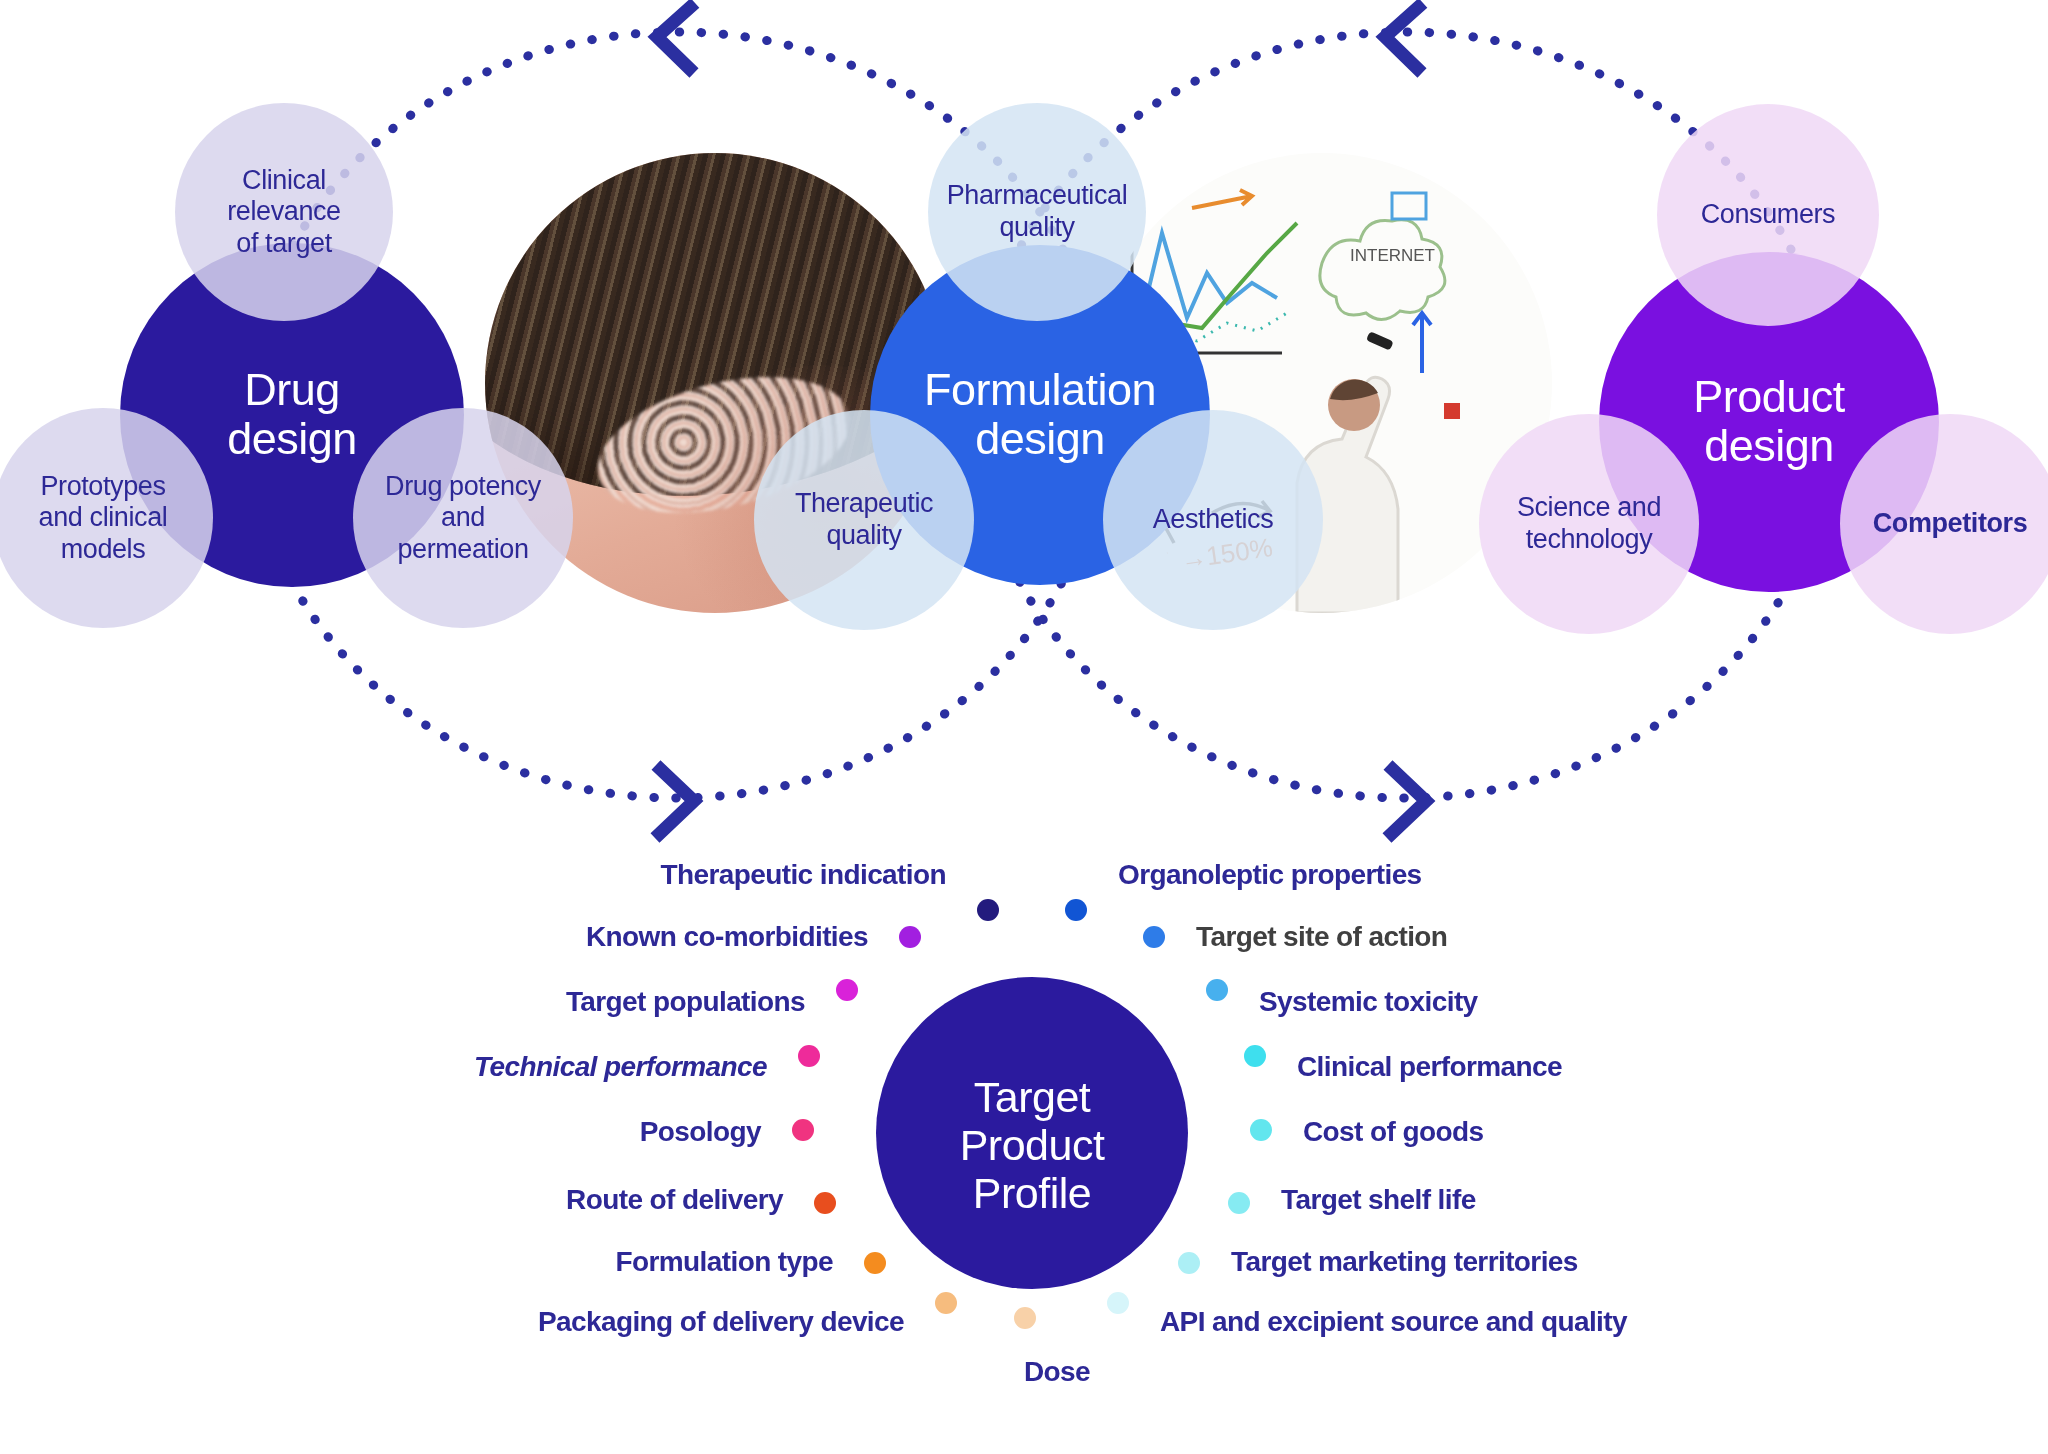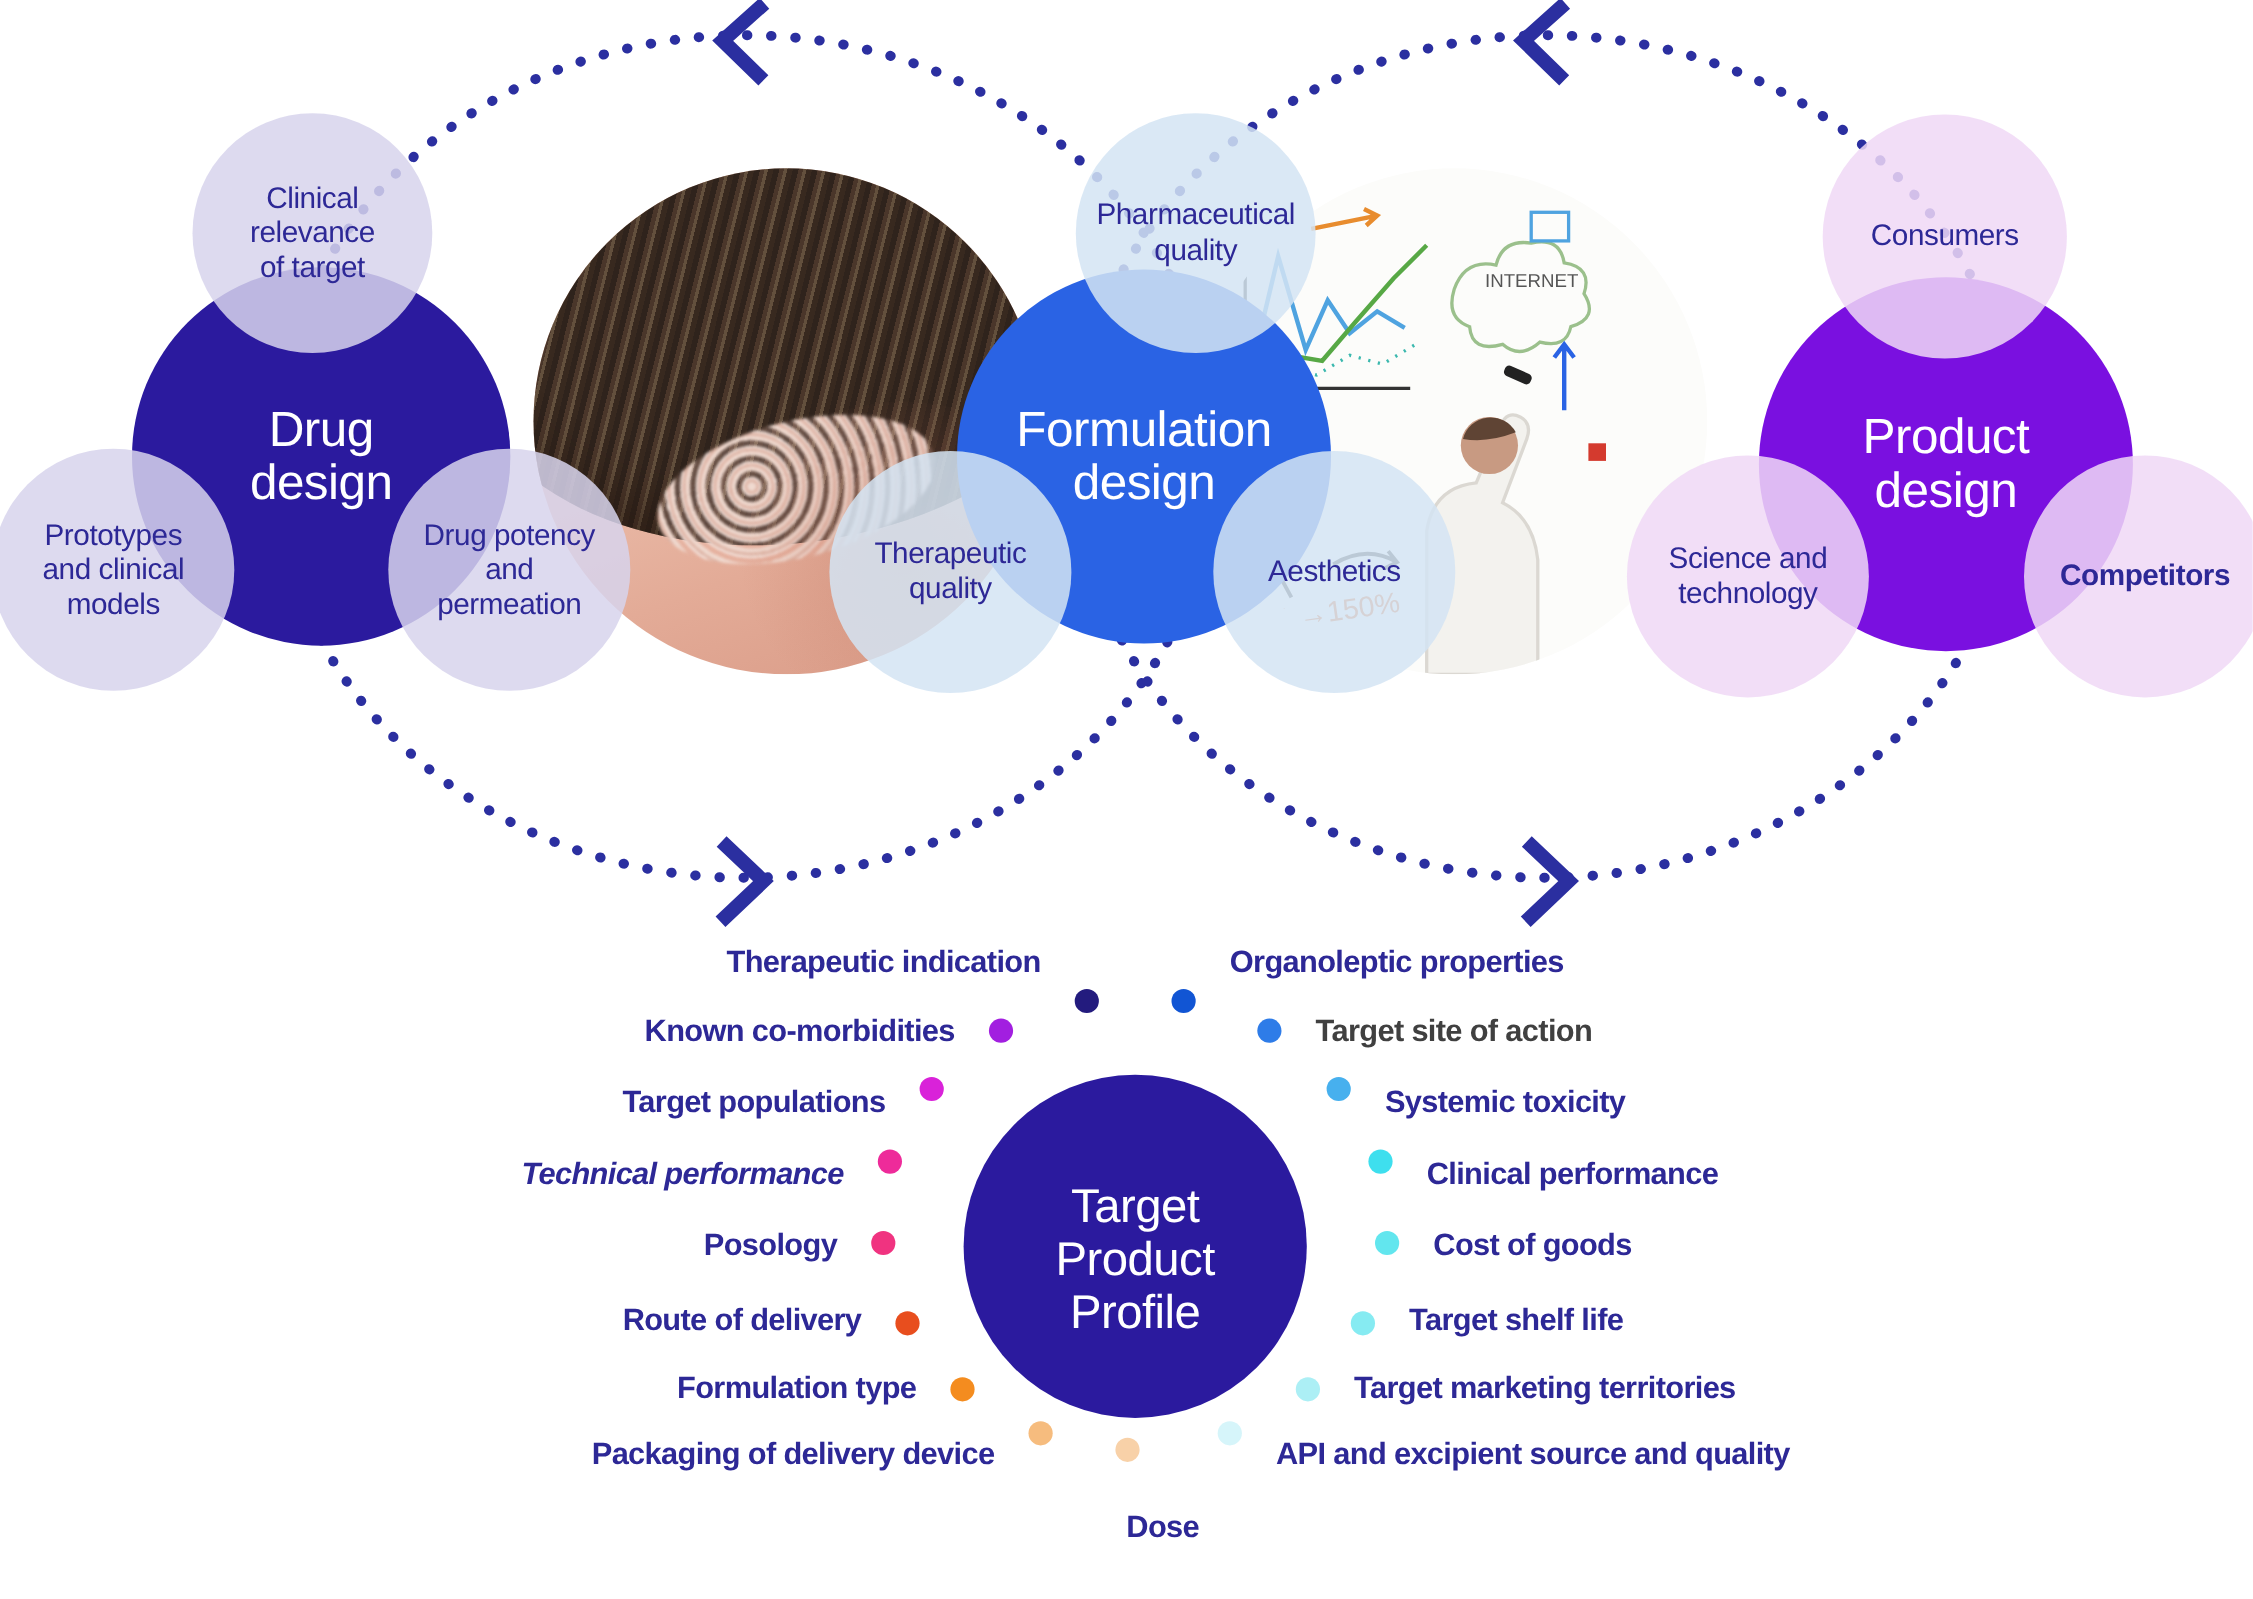--- a/index.html
+++ b/index.html
@@ -10,21 +10,21 @@
   #arc-layer{position:absolute;left:0;top:0;z-index:0;}
   .photo{position:absolute;border-radius:50%;overflow:hidden;z-index:1;}
   .circle{position:absolute;border-radius:50%;display:flex;align-items:center;justify-content:center;
     text-align:center;box-sizing:border-box;}
   .main-circle{z-index:2;color:#ffffff;font-size:45px;line-height:1.08;font-weight:400;letter-spacing:-0.5px;}
   .sat-circle{z-index:3;color:#2d2896;font-size:27px;line-height:1.17;font-weight:400;letter-spacing:-0.4px;}
   .tpp-circle{z-index:2;color:#ffffff;font-size:43px;line-height:1.12;font-weight:400;letter-spacing:-0.5px;}
   .wheel-dot{position:absolute;width:22px;height:22px;border-radius:50%;transform:translate(-50%,-50%);z-index:2;}
   .wheel-label{position:absolute;transform:translateY(-50%);white-space:nowrap;z-index:2;
     font-size:28px;font-weight:600;letter-spacing:-0.6px;color:#2d2896;}
-  .wheel-label.centered{transform:translate(-50%,-50%);margin-top:16px;}
+  .wheel-label.centered{transform:translate(-50%,-50%);}
   
   .p1-base{position:absolute;inset:0;background:linear-gradient(160deg,#eec4b2 35%,#e3ab97 70%,#d99a86 100%);}
   .p1-hair{position:absolute;left:-16%;top:-20%;width:134%;height:94%;border-radius:50%;
     transform:rotate(-9deg);
     background:repeating-linear-gradient(113deg,#2f231c 0 5px,#4a362a 5px 9px,#63503d 9px 12px,#38291f 12px 17px);
     box-shadow:inset 0 -30px 40px rgba(40,25,15,.45);}
   .p1-patch{position:absolute;left:24%;top:50%;width:56%;height:27%;border-radius:50%;
     transform:rotate(-14deg);filter:blur(1.5px);
     background:repeating-radial-gradient(circle at 35% 40%,#f0dad0 0 4px,#ddb3a4 4px 7px,#f6e8e2 7px 9px,rgba(230,180,165,.25) 9px 14px);}
   .p1-ear{position:absolute;left:2%;top:33%;width:92px;height:152px;border-radius:50%;transform:rotate(9deg);
@@ -86,21 +86,21 @@
     </div>
     <div class="circle sat-circle" style="left: -7px; top: 408px; height: 220px; width: 220px; background: rgba(215, 212, 236, 0.85);">
       <span style="display: inline-block; width: 155px;">Prototypes and clinical models</span>
     </div>
     <div class="circle sat-circle" style="left: 353px; top: 408px; height: 220px; width: 220px; background: rgba(215, 212, 236, 0.85);">
       <span style="display: inline-block; width: 168px;">Drug potency and permeation</span>
     </div>
     <div class="circle main-circle" style="left: 870px; top: 245px; height: 340px; width: 340px; background: rgb(42, 99, 228);">
       <span style="display: inline-block; width: 260px;">Formulation design</span>
     </div>
-    <div class="circle sat-circle" style="left: 978px; top: 103px; height: 218px; width: 218px; background: rgba(211, 228, 243, 0.85); justify-content: center;">
+    <div class="circle sat-circle" style="left: 928px; top: 103px; height: 218px; width: 218px; background: rgba(211, 228, 243, 0.85); justify-content: center;">
       <span style="display: inline-block; width: 200px;">Pharmaceutical quality</span>
     </div>
     <div class="circle sat-circle" style="left: 754px; top: 410px; height: 220px; width: 220px; background: rgba(211, 228, 243, 0.85);">
       <span style="display: inline-block; width: 155px;">Therapeutic quality</span>
     </div>
     <div class="circle sat-circle" style="left: 1103px; top: 410px; height: 220px; width: 220px; background: rgba(211, 228, 243, 0.85);">
       <span style="display: inline-block; width: 168px;">Aesthetics</span>
     </div>
     <div class="circle main-circle" style="left: 1599px; top: 252px; height: 340px; width: 340px; background: rgb(122, 16, 224);">
       <span style="display: inline-block; width: 185px;">Product design</span>

